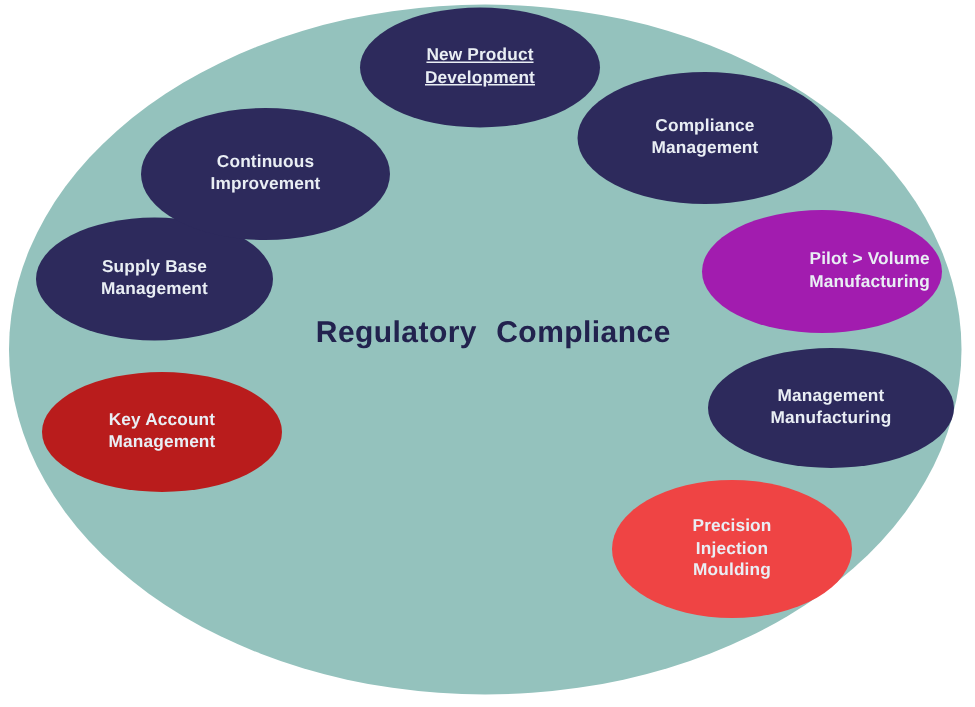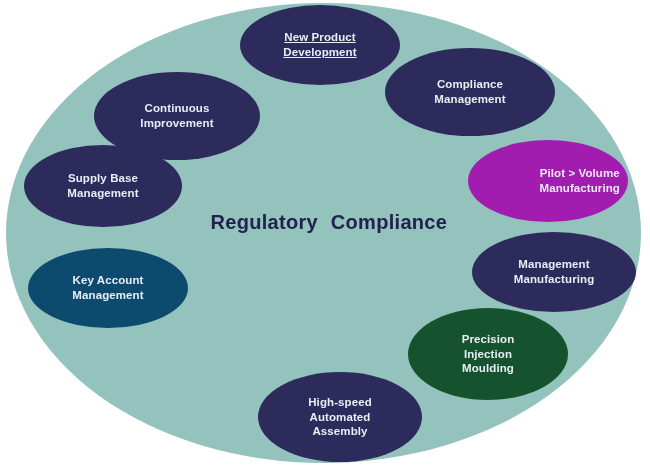--- a/index.html
+++ b/index.html
@@ -87,31 +87,26 @@
 Management</span>
     </div>
     <div class="node" style="left: 468px; top: 140px; width: 160px; height: 82px; background: #a21caf; color: rgb(233, 238, 244); justify-content: flex-end;">
       <span class="node-label">Pilot &gt; Volume
 Manufacturing</span>
     </div>
     <div class="node" style="left: 472px; top: 232px; width: 164px; height: 80px; background: rgb(45, 42, 92); color: rgb(233, 238, 244);">
       <span class="node-label">Management
 Manufacturing</span>
     </div>
-    <div class="node" style="left: 408px; top: 308px; width: 160px; height: 92px; background: #14532d; color: rgb(233, 238, 244);">
+    <div class="node" style="left: 408px; top: 320px; width: 160px; height: 92px; background: #ef4444; color: rgb(233, 238, 244);">
       <span class="node-label">Precision
 Injection
 Moulding</span>
     </div>
-    <div class="node" style="left: 258px; top: 372px; width: 164px; height: 90px; background: rgb(45, 42, 92); color: rgb(233, 238, 244);">
-      <span class="node-label">High-speed
-Automated
-Assembly</span>
-    </div>
-    <div class="node" style="left: 28px; top: 248px; width: 160px; height: 80px; background: #0c4a6e; color: rgb(233, 238, 244);">
+    <div class="node" style="left: 28px; top: 248px; width: 160px; height: 80px; background: #b91c1c; color: rgb(233, 238, 244);">
       <span class="node-label">Key Account
 Management</span>
     </div>
     <div class="node" style="left: 24px; top: 145px; width: 158px; height: 82px; background: rgb(45, 42, 92); color: rgb(233, 238, 244); justify-content: center;">
       <span class="node-label">Supply Base
 Management</span>
     </div>
     <div class="node" style="left: 94px; top: 72px; width: 166px; height: 88px; background: rgb(45, 42, 92); color: rgb(233, 238, 244);">
       <span class="node-label">Continuous
 Improvement</span>

